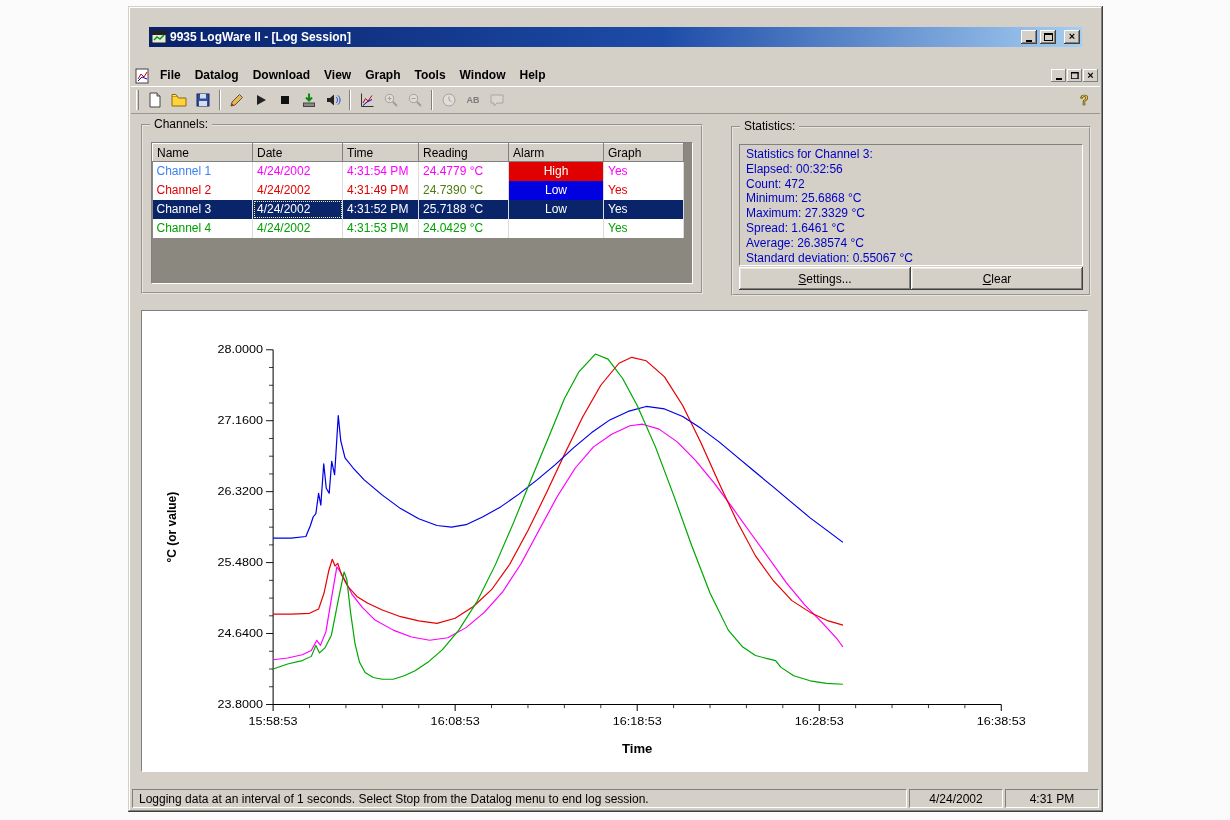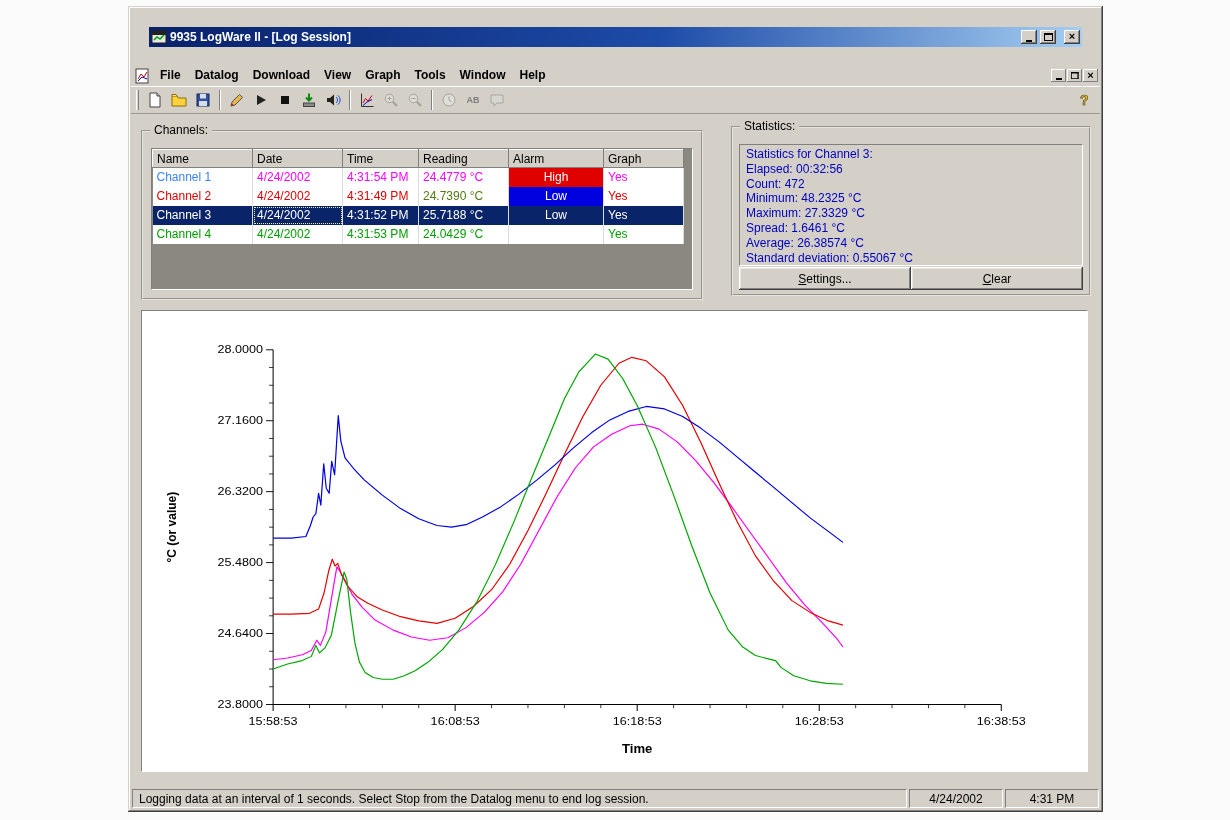--- a/index.html
+++ b/index.html
@@ -47,21 +47,21 @@
   .tool-sep { width:2px; height:20px; margin:0 4px; border-left:1px solid #808080; border-right:1px solid #fff; flex:none; }
   .push-right { margin-left:auto; }
   .ab-span { font-size:9px; font-weight:bold; color:#7d7d7d; letter-spacing:0; }
 
   
   .content { flex:1; position:relative; }
 
   .groupbox { position:absolute; border:2px groove #e9e6df; }
   .groupbox-label { position:absolute; top:-9px; left:7px; background:#d4d0c8; padding:0 4px; }
 
-  .channels-box { left:10px; top:16px; width:562px; height:170px; }
+  .channels-box { left:10px; top:10px; width:562px; height:170px; }
   .stats-box    { left:600px; top:12px; width:360px; height:170px; }
 
   .table-host { position:absolute; left:8px; top:16px; right:8px; bottom:8px;
                 background:#8a887f; border:1px solid; border-color:#808080 #fff #fff #808080; overflow:hidden; }
   table { border-collapse:collapse; table-layout:fixed; width:531px;border-radius:23px; }
   th { background:#d4d0c8; font-weight:normal; text-align:left; height:18px; padding:0 4px;
        border:1px solid; border-color:#fff #808080 #808080 #fff; white-space:nowrap; }
   td { background:#fff; height:19px; padding:0 4px; border-right:1px solid #dcdcdc;
        white-space:nowrap; overflow:hidden; }
   tr.selected td { background:#0a246a; color:#fff !important; }
@@ -302,21 +302,21 @@
         </table>
       </div>
     </div>
 
     <div class="groupbox stats-box">
       <span class="groupbox-label">Statistics:</span>
       <div class="stats-panel" style="color: rgb(0, 0, 192);">
         <div>Statistics for Channel 3:</div>
         <div>Elapsed:   00:32:56</div>
         <div>Count: 472</div>
-        <div>Minimum: 48.2325 °C</div>
+        <div>Minimum: 25.6868 °C</div>
         <div>Maximum: 27.3329 °C</div>
         <div>Spread: 1.6461 °C</div>
         <div>Average: 26.38574 °C</div>
         <div>Standard deviation: 0.55067 °C</div>
       </div>
       <div class="stats-buttons">
         <div class="btn"><u>S</u>ettings...</div>
         <div class="btn"><u>C</u>lear</div>
       </div>
     </div>

